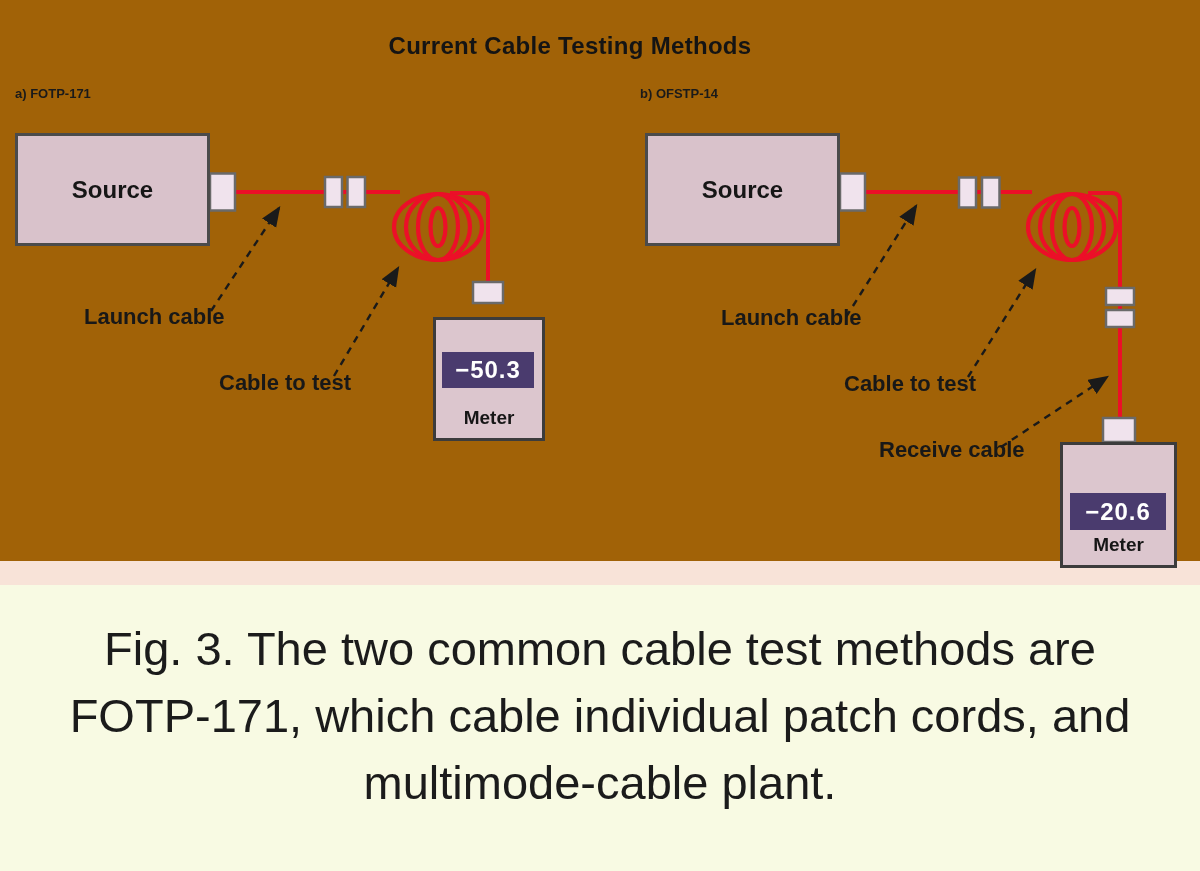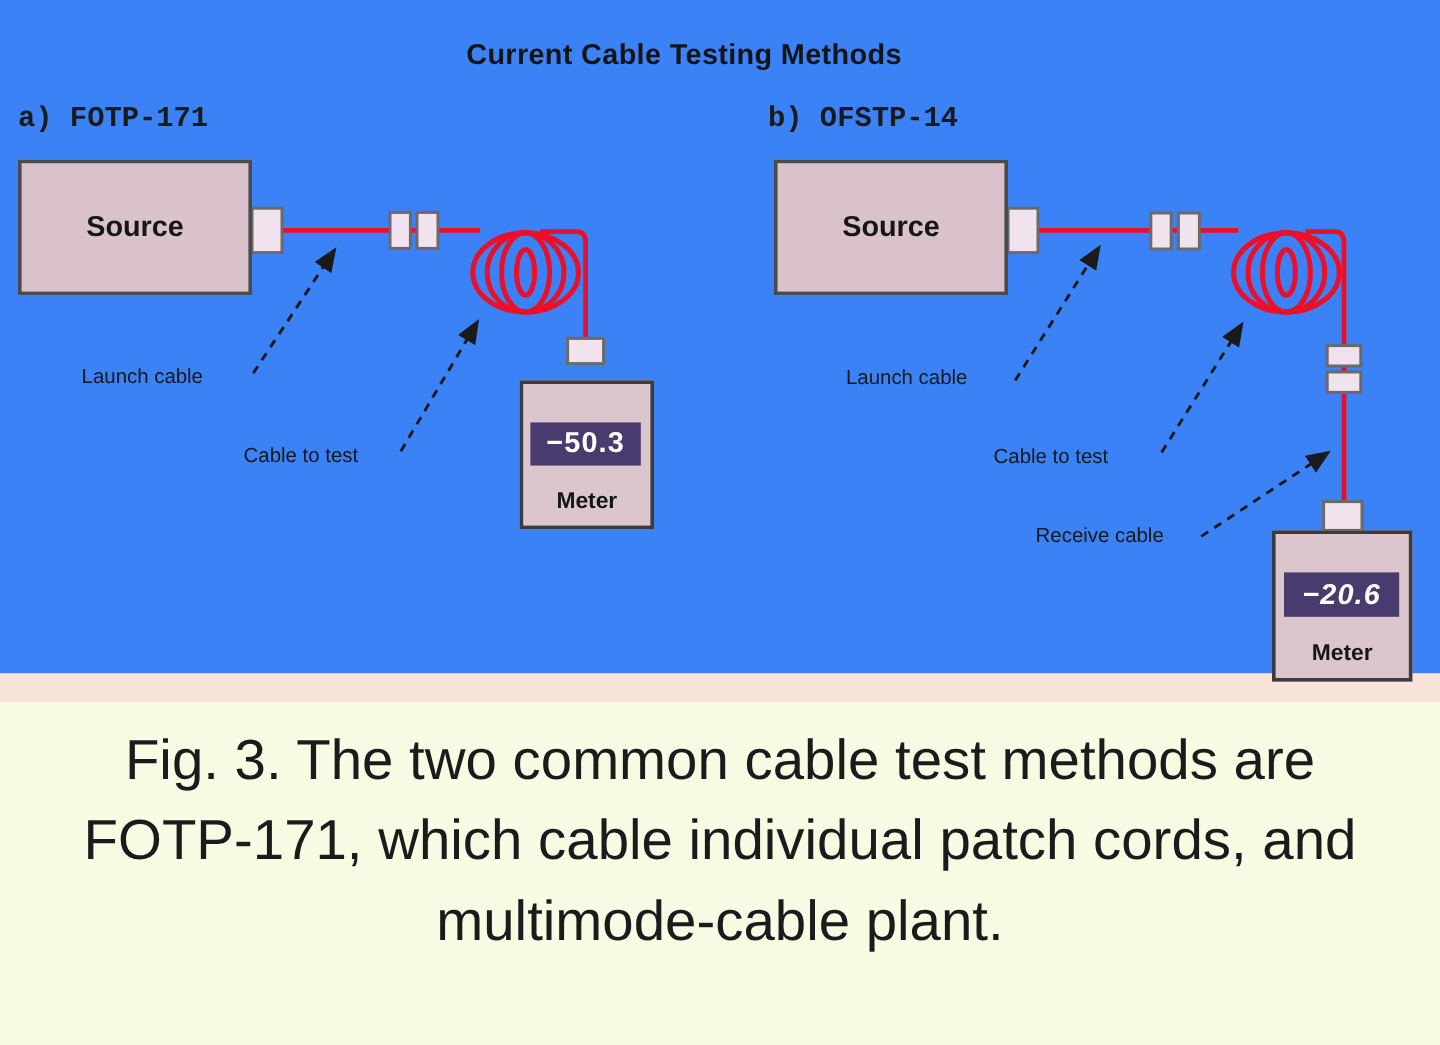--- a/index.html
+++ b/index.html
@@ -2,35 +2,34 @@
 <html><head>
 <meta charset="utf-8">
 <style>
   html,body { margin:0; padding:0; background:#ffffff; }
   .stage {
     position:relative; width:1200px; height:871px; overflow:hidden;
     font-family:"Liberation Sans", sans-serif;
   }
   .diagram {
     position:absolute; left:0; top:0; width:1200px; height:627px;
-    background:#3b82f6;
+    background:#a16207;
   }
   .pink-strip {
     position:absolute; left:0; top:561px; width:1200px; height:24px;
     background:#F8E3D8;
   }
   .wires { position:absolute; left:0; top:0; }
   .fig-title {
     position:absolute; left:0; top:32px; width:1140px; text-align:center;
     font-weight:bold; font-size:24px; color:#141414; letter-spacing:0.3px;
   }
   .setup-label {
-    position:absolute; font-weight:bold; font-size:24px; color:#1A1A1A;
+    position:absolute; font-weight:bold; font-size:13px; color:#1A1A1A;
     white-space:nowrap;
-    font-family:Liberation Mono, monospace;
   }
   .setup-label.a { left:15px;  top:86px; }
   .setup-label.b { left:640px; top:86px;text-align:right; }
   .device {
     position:absolute; background:#D9C2CB; border:3px solid #4B4B4B;
     display:flex; align-items:center; justify-content:center;
     font-weight:bold; font-size:24px; color:#161616;
   }
   .source-a { left:15px;  top:133px; width:189px; height:107px; }
   .source-b { left:645px; top:133px; width:189px; height:107px; }
@@ -38,40 +37,41 @@
     position:absolute; background:#DCC6CE; border:3px solid #3C3C3C;
   }
   .meter-a { left:433px;  top:303px; width:106px; height:118px;margin-top:14px; }
   .meter-b { left:1060px; top:442px; width:111px; height:120px; }
   .lcd {
     position:absolute; background:#4A3B6E; color:#FFFFFF;
     font-weight:bold; font-size:24px; letter-spacing:1px;
     display:flex; align-items:center; justify-content:center;
   }
   .meter-a .lcd { left:6px; top:32px; width:92px; height:36px; }
-  .meter-b .lcd { left:7px; top:32px; width:96px; height:37px;font-style:italic; }
+  .meter-b .lcd { left:7px; top:48px; width:96px; height:37px; }
   .meter-name {
     position:absolute; left:0; width:100%; text-align:center;
     font-weight:bold; font-size:19px; color:#161616;
   }
   .meter-a .meter-name { top:87px; }
   .meter-b .meter-name { top:89px; }
   .ann {
-    position:absolute; font-weight:normal; font-size:17px; color:#181818;
+    position:absolute; font-weight:bold; font-size:22px; color:#181818;
     white-space:nowrap;
+    margin-left:16px;
   }
   .ann.a-launch  { left:68px;  top:304px; }
   .ann.a-ctt     { left:203px; top:370px; }
   .ann.b-launch  { left:705px; top:305px; }
   .ann.b-ctt     { left:828px; top:371px; }
   .ann.b-receive { left:863px; top:437px; }
   .caption {
     position:absolute; left:0; top:585px; width:1200px; height:286px;
     background:#F8FAE3; color:#1B1B1B; text-align:center;
-    font-size:47px; line-height:67px; padding-top:14px; box-sizing:border-box;
+    font-size:47px; line-height:67px; padding-top:30px; box-sizing:border-box;
   }
   .cable { stroke:#EC0F28; stroke-width:4; fill:none; }
   .coil-ring { stroke:#EC0F28; stroke-width:4.2; fill:none; }
   .conn { fill:#F0E3ED; stroke:#6A6A6A; stroke-width:2.5; }
   .dash {
     stroke:#1A1A1A; stroke-width:2.4; stroke-dasharray:7 6; fill:none;
     marker-end:url(#ah);
   }
 </style>
 </head>

